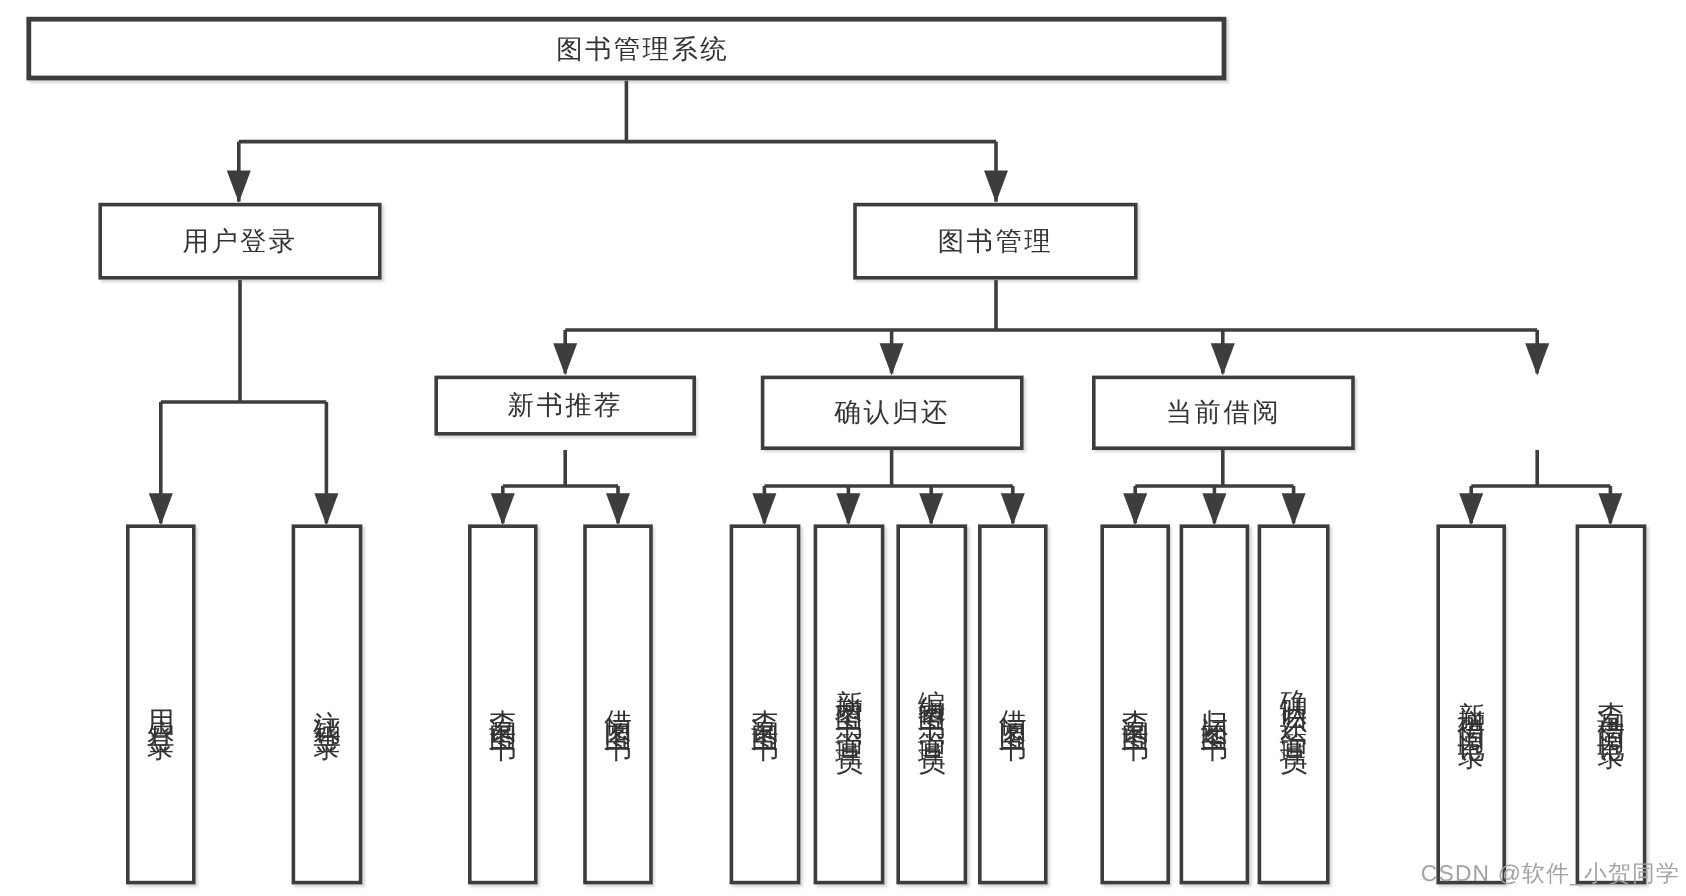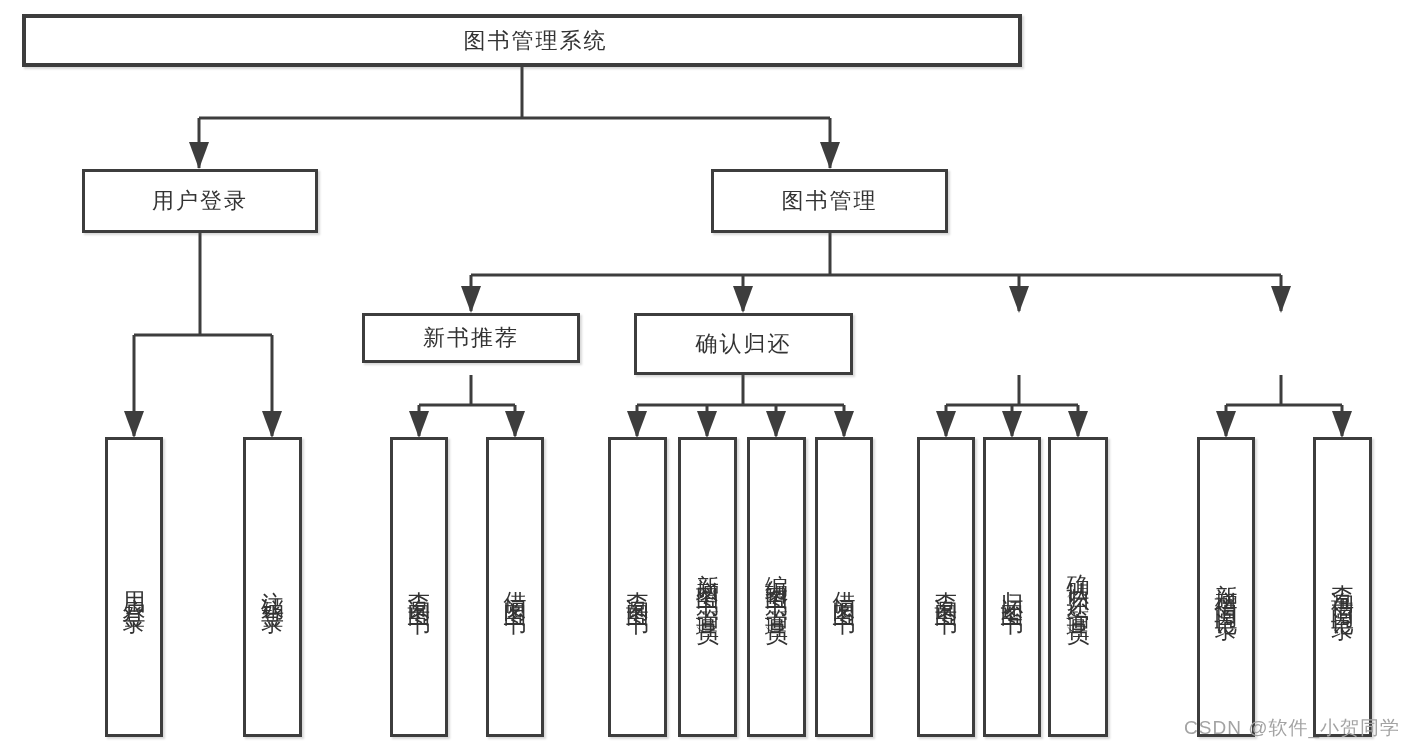--- a/index.html
+++ b/index.html
@@ -134,20 +134,23 @@
   <div class="box" style="left:711px; top:169px; width:237px; height:64px;">
     <span class="h-label">图书管理</span>
   </div>
 
   <div class="box" style="left:362px; top:313px; width:218px; height:50px;">
     <span class="h-label">新书推荐</span>
   </div>
   <div class="box" style="left:634px; top:313px; width:219px; height:62px;">
     <span class="h-label">确认归还</span>
   </div>
+  <div class="box" style="left:910px; top:313px; width:219px; height:62px;">
+    <span class="h-label">当前借阅</span>
+  </div>
 
   <div class="box leaf" style="left:105px; width:58px;">
     <span class="v-label">用户登录</span>
   </div>
   <div class="box leaf" style="left:243px; width:59px;">
     <span class="v-label">注销登录</span>
   </div>
 
   <div class="box leaf" style="left:390px; width:58px;">
     <span class="v-label">查询图书</span>

